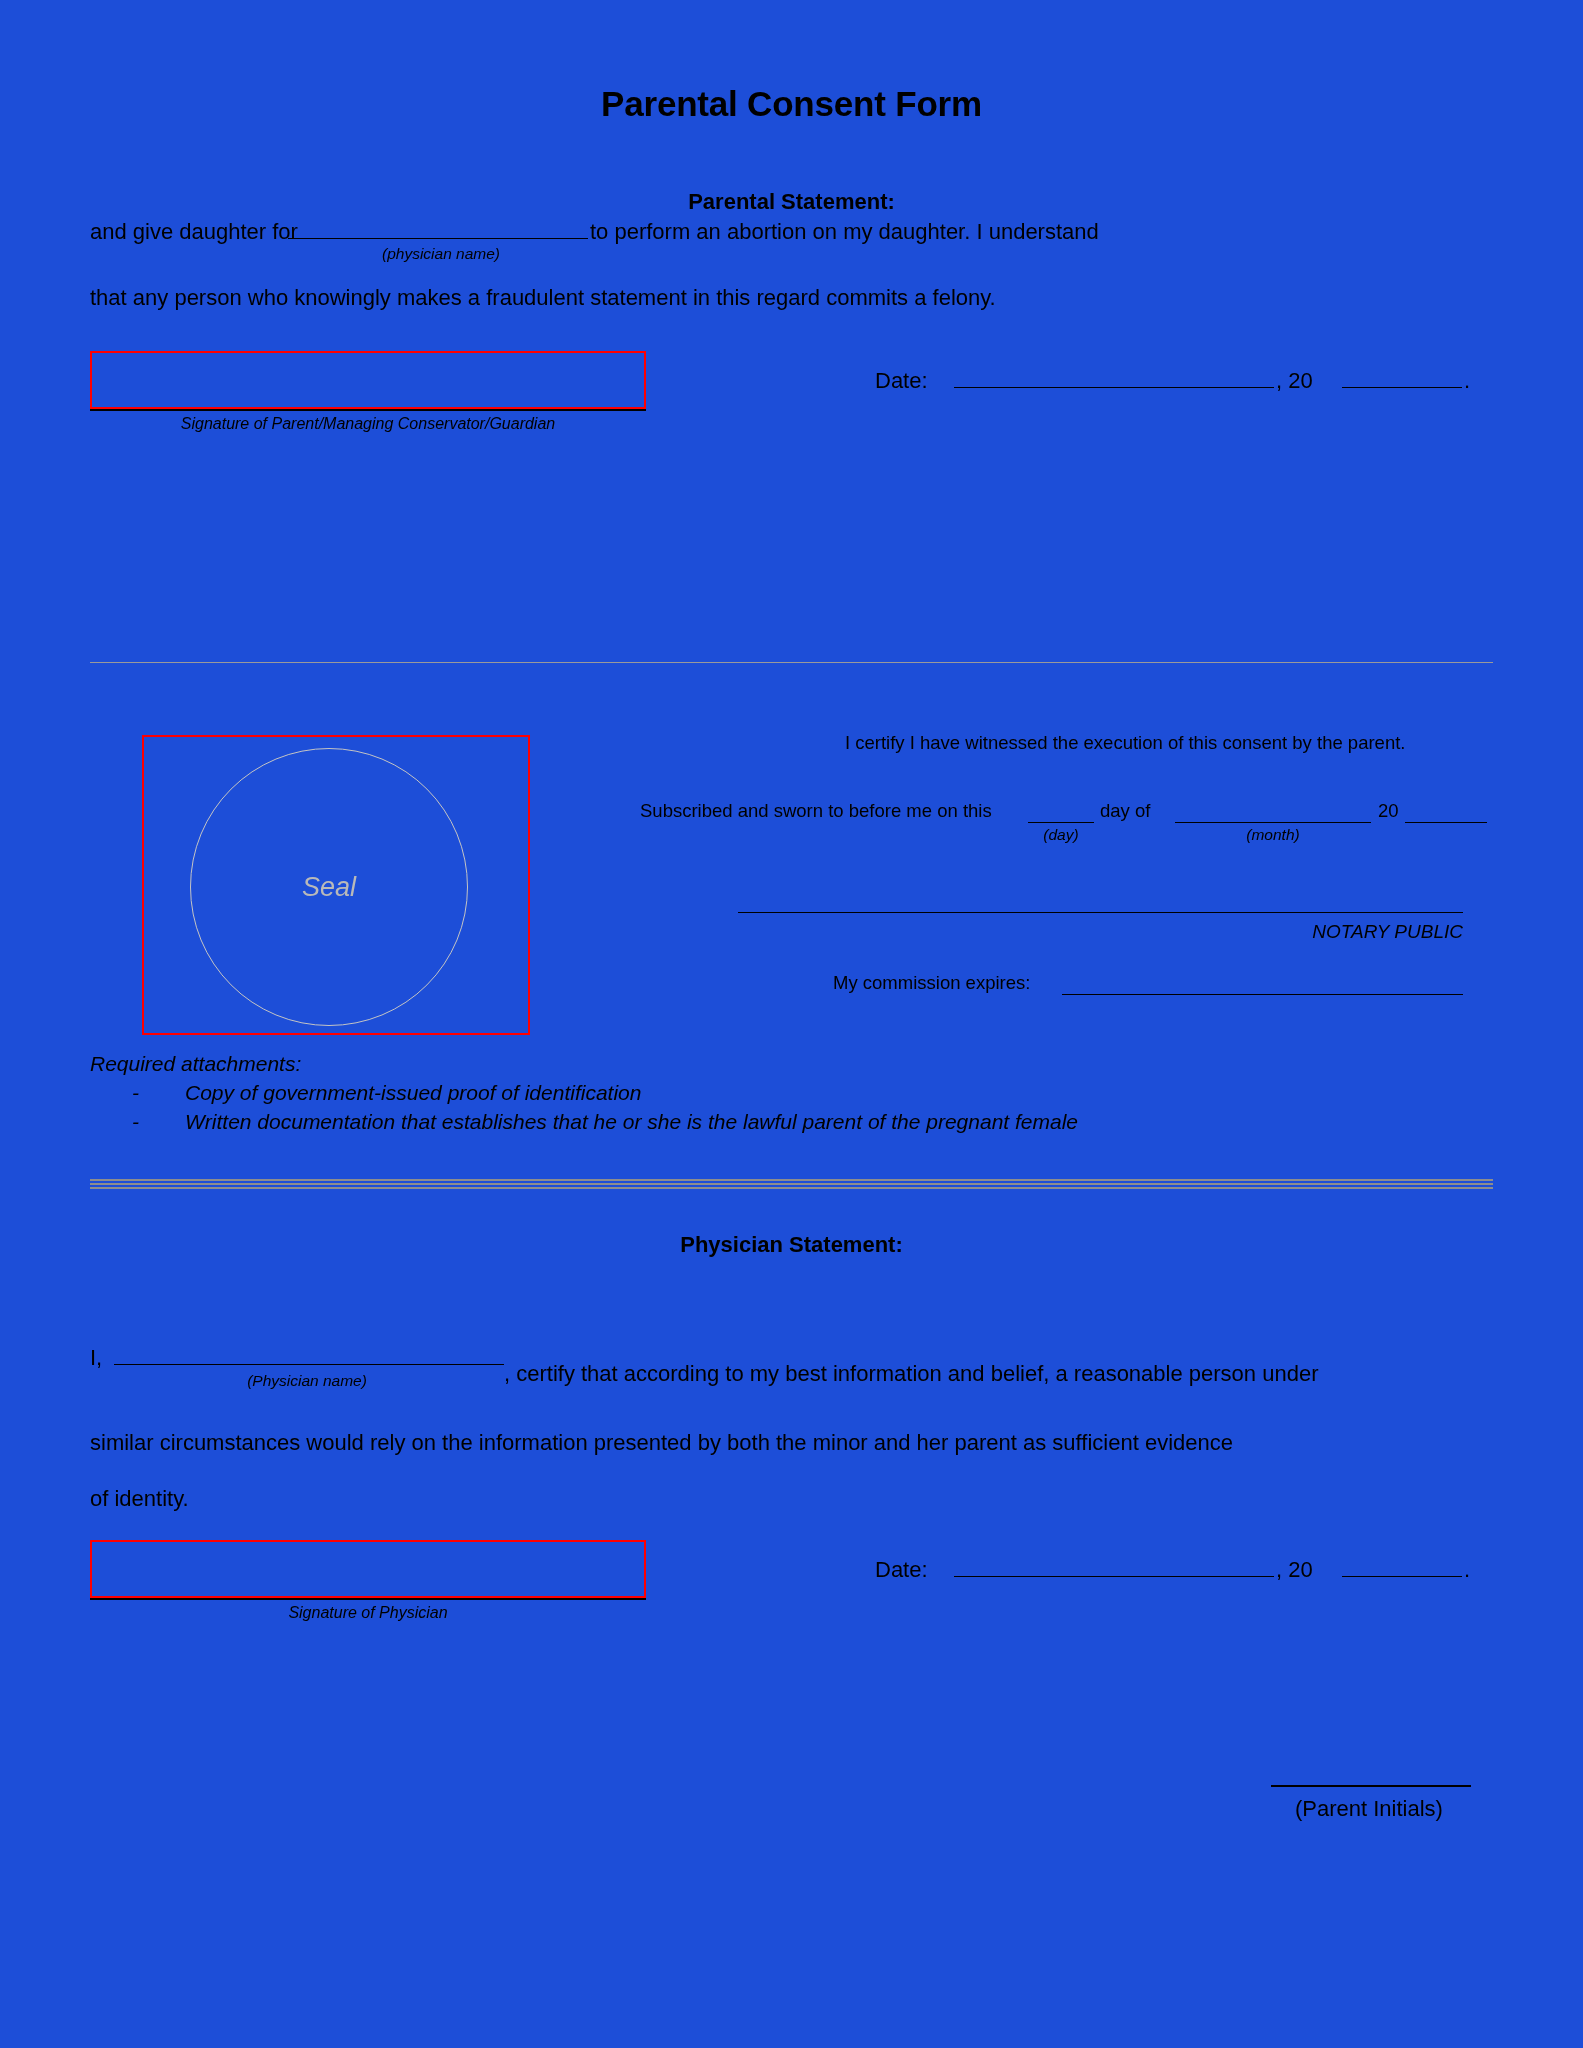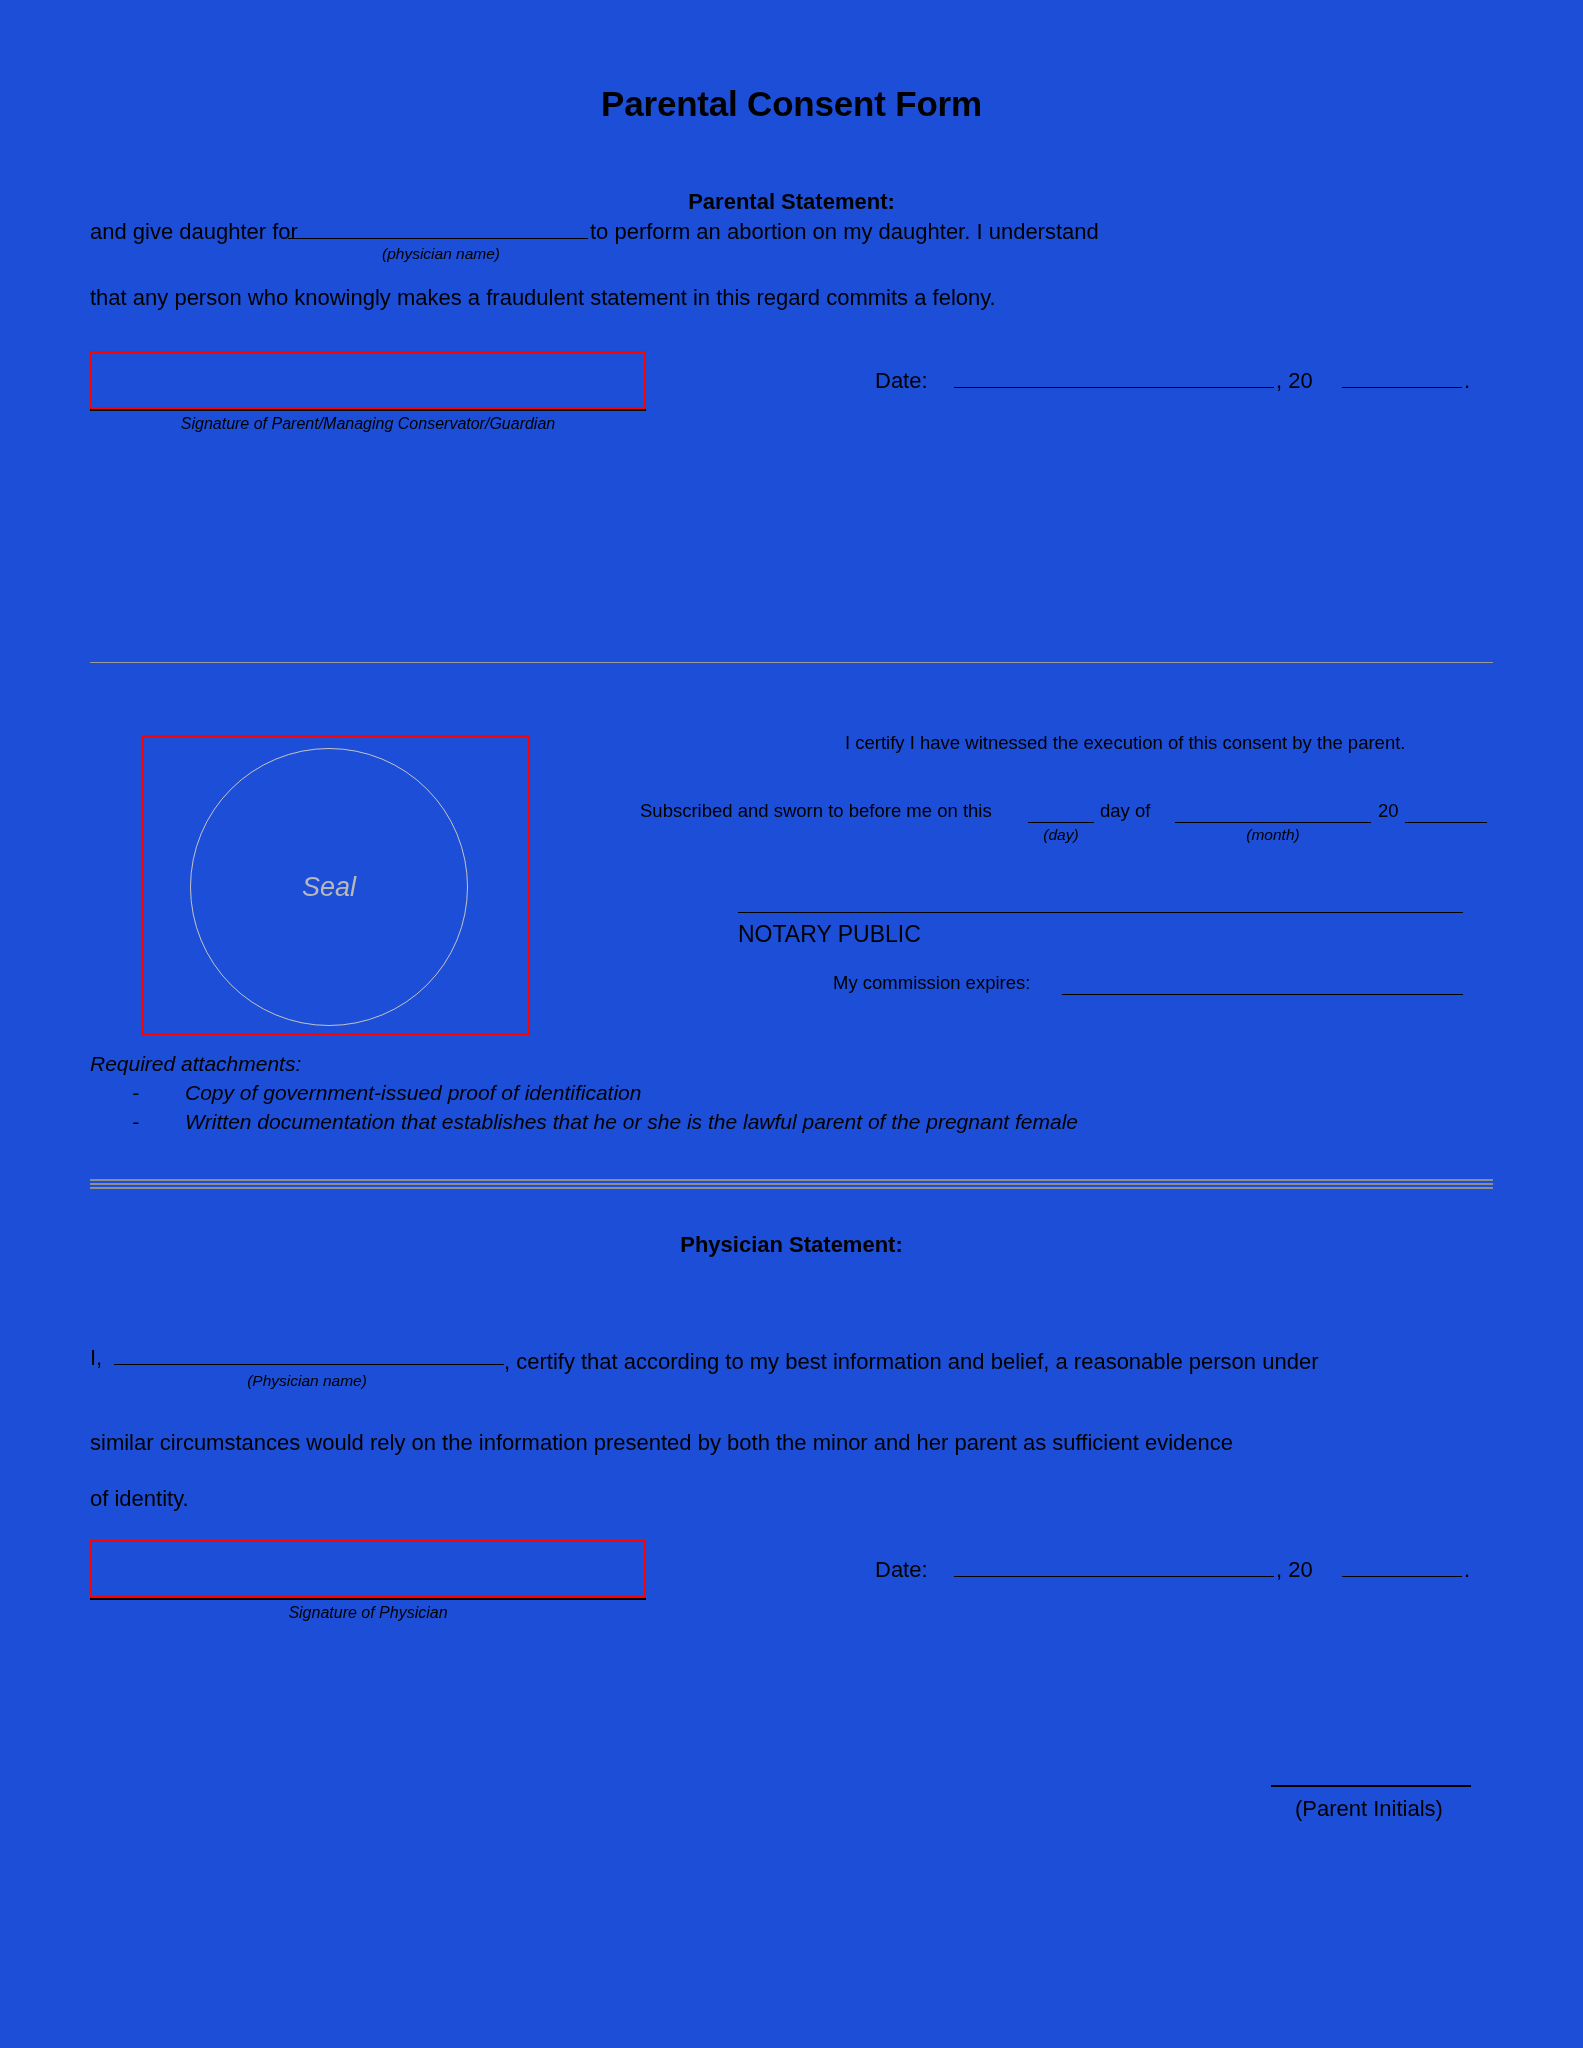--- a/index.html
+++ b/index.html
@@ -136,22 +136,23 @@
     border-bottom: 1.6px solid #000;
   }
   .notary-caption {
     position: absolute;
     font-size: 15.5px;
     font-style: italic;
     text-align: center;
   }
   .notary-public-label {
     position: absolute;
-    font-size: 23px;
-    text-align: left;
+    font-size: 19px;
+    font-style: italic;
+    text-align: right;
   }
 
   
   .attach-title {
     position: absolute;
     font-size: 21px;
     font-style: italic;
   }
   .attach-item {
     position: absolute;
@@ -242,21 +243,21 @@
     <i></i>
     <i></i>
     <i></i>
   </div>
 
   <div class="abs" style="left:90px; right:90px; top:1232px; text-align:center; font-weight:bold; font-size:22px;">Physician Statement:</div>
 
   <div class="abs" style="left:90px; top:1347px;">
     <span class="abs body-line" style="left:0px; top:0px;">I,</span>
     <span class="abs blank" style="left:22px; top:0px; width:390px;"></span>
-    <span class="abs body-line" style="left:414px; top:4px;">, certify that according to my best information and belief, a reasonable person under</span>
+    <span class="abs body-line" style="left:414px; top:16px;">, certify that according to my best information and belief, a reasonable person under</span>
     <span class="caption" style="left:94px; top:25px; width:246px;">(Physician name)</span>
   </div>
 
   <div class="abs body-line" style="left:90px; top:1432px;">similar circumstances would rely on the information presented by both the minor and her parent as sufficient evidence</div>
   <div class="abs body-line" style="left:90px; top:1488px;">of identity.</div>
 
   <div class="sig-box" style="left:90px; top:1540px; width:556px; height:58px;"></div>
   <div class="sig-underline" style="left:90px; top:1598px; width:556px;"></div>
   <div class="sig-caption" style="left:90px; top:1604px; width:556px;">Signature of Physician</div>
 

